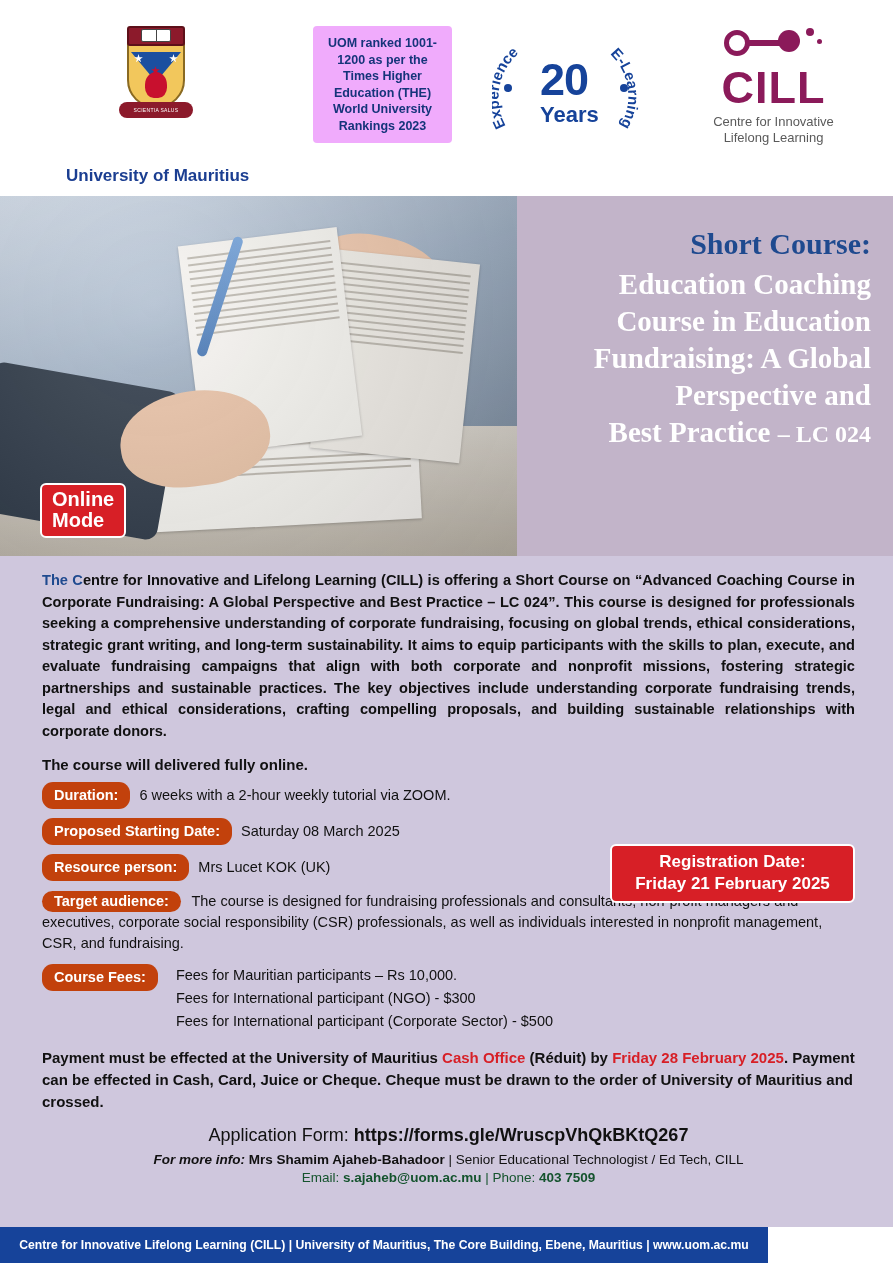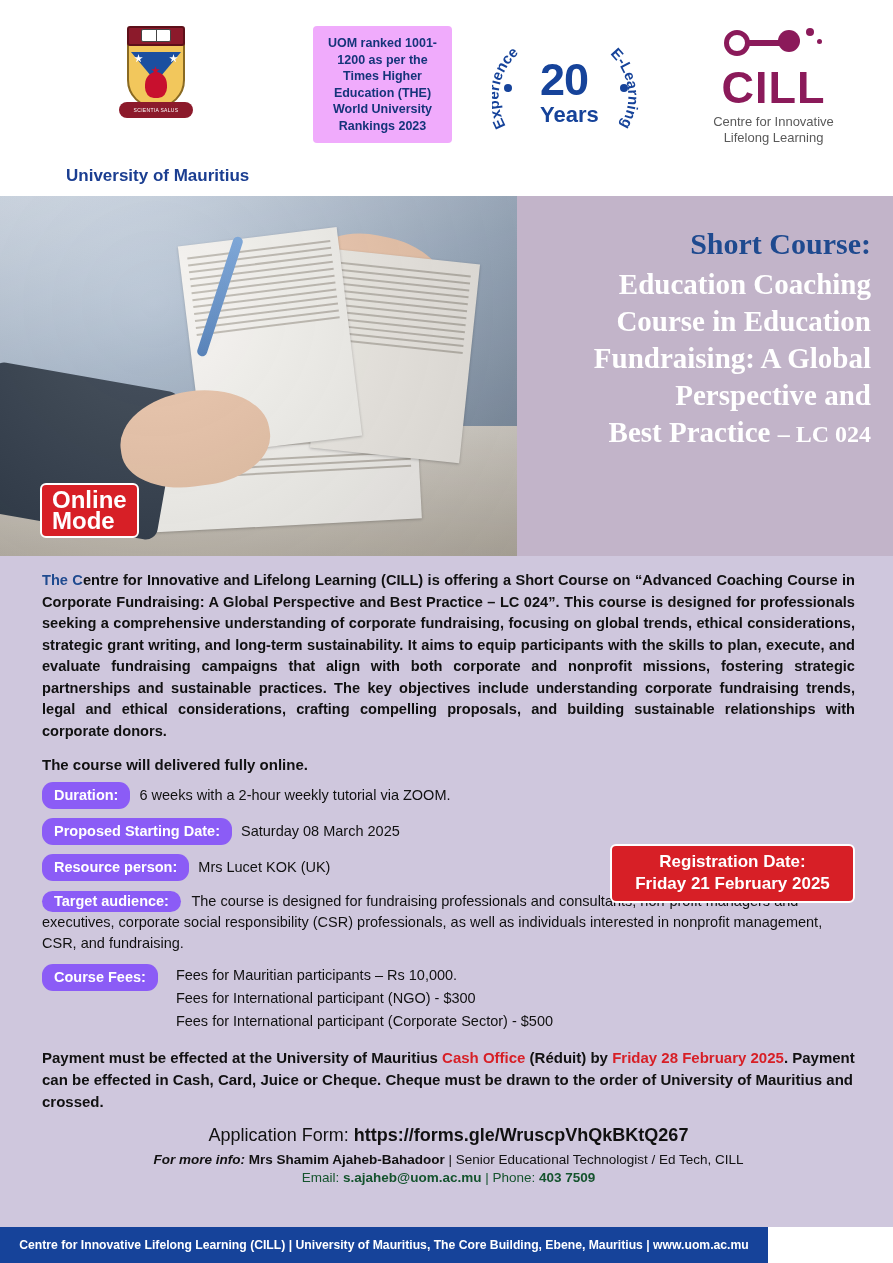--- a/index.html
+++ b/index.html
@@ -195,21 +195,21 @@
   }
 
   .online-badge {
     position: absolute;
     left: 40px; top: 287px;
     background: #d71f26;
     border: 2px solid #ffffff;
     border-radius: 6px;
     color: #ffffff;
     font-weight: bold;
-    font-size: 24px;
+    font-size: 20px;
     line-height: 21px;
     padding: 4px 10px 5px 10px;
     z-index: 5;
   }
 
   .hero-right {
     width: 376px; height: 360px;
     background: #c2b4c9;
     padding: 30px 22px 0 18px;
     text-align: right;
@@ -248,21 +248,21 @@
   .intro .blue { color: #1f4a8f; }
   .delivered {
     margin-top: 14px;
     font-size: 15px;
     font-weight: bold;
     color: #111;
   }
 
   .row { display: flex; align-items: flex-start; margin-top: 9px; }
   .tag {
-    background: #8b5cf6;
+    background: #c2410c;
     color: #ffffff;
     font-weight: bold;
     font-size: 14.5px;
     line-height: 22px;
     padding: 2px 12px 3px 12px;
     border-radius: 11px;
     white-space: nowrap;
     flex: 0 0 auto;
   }
   .row-val {

